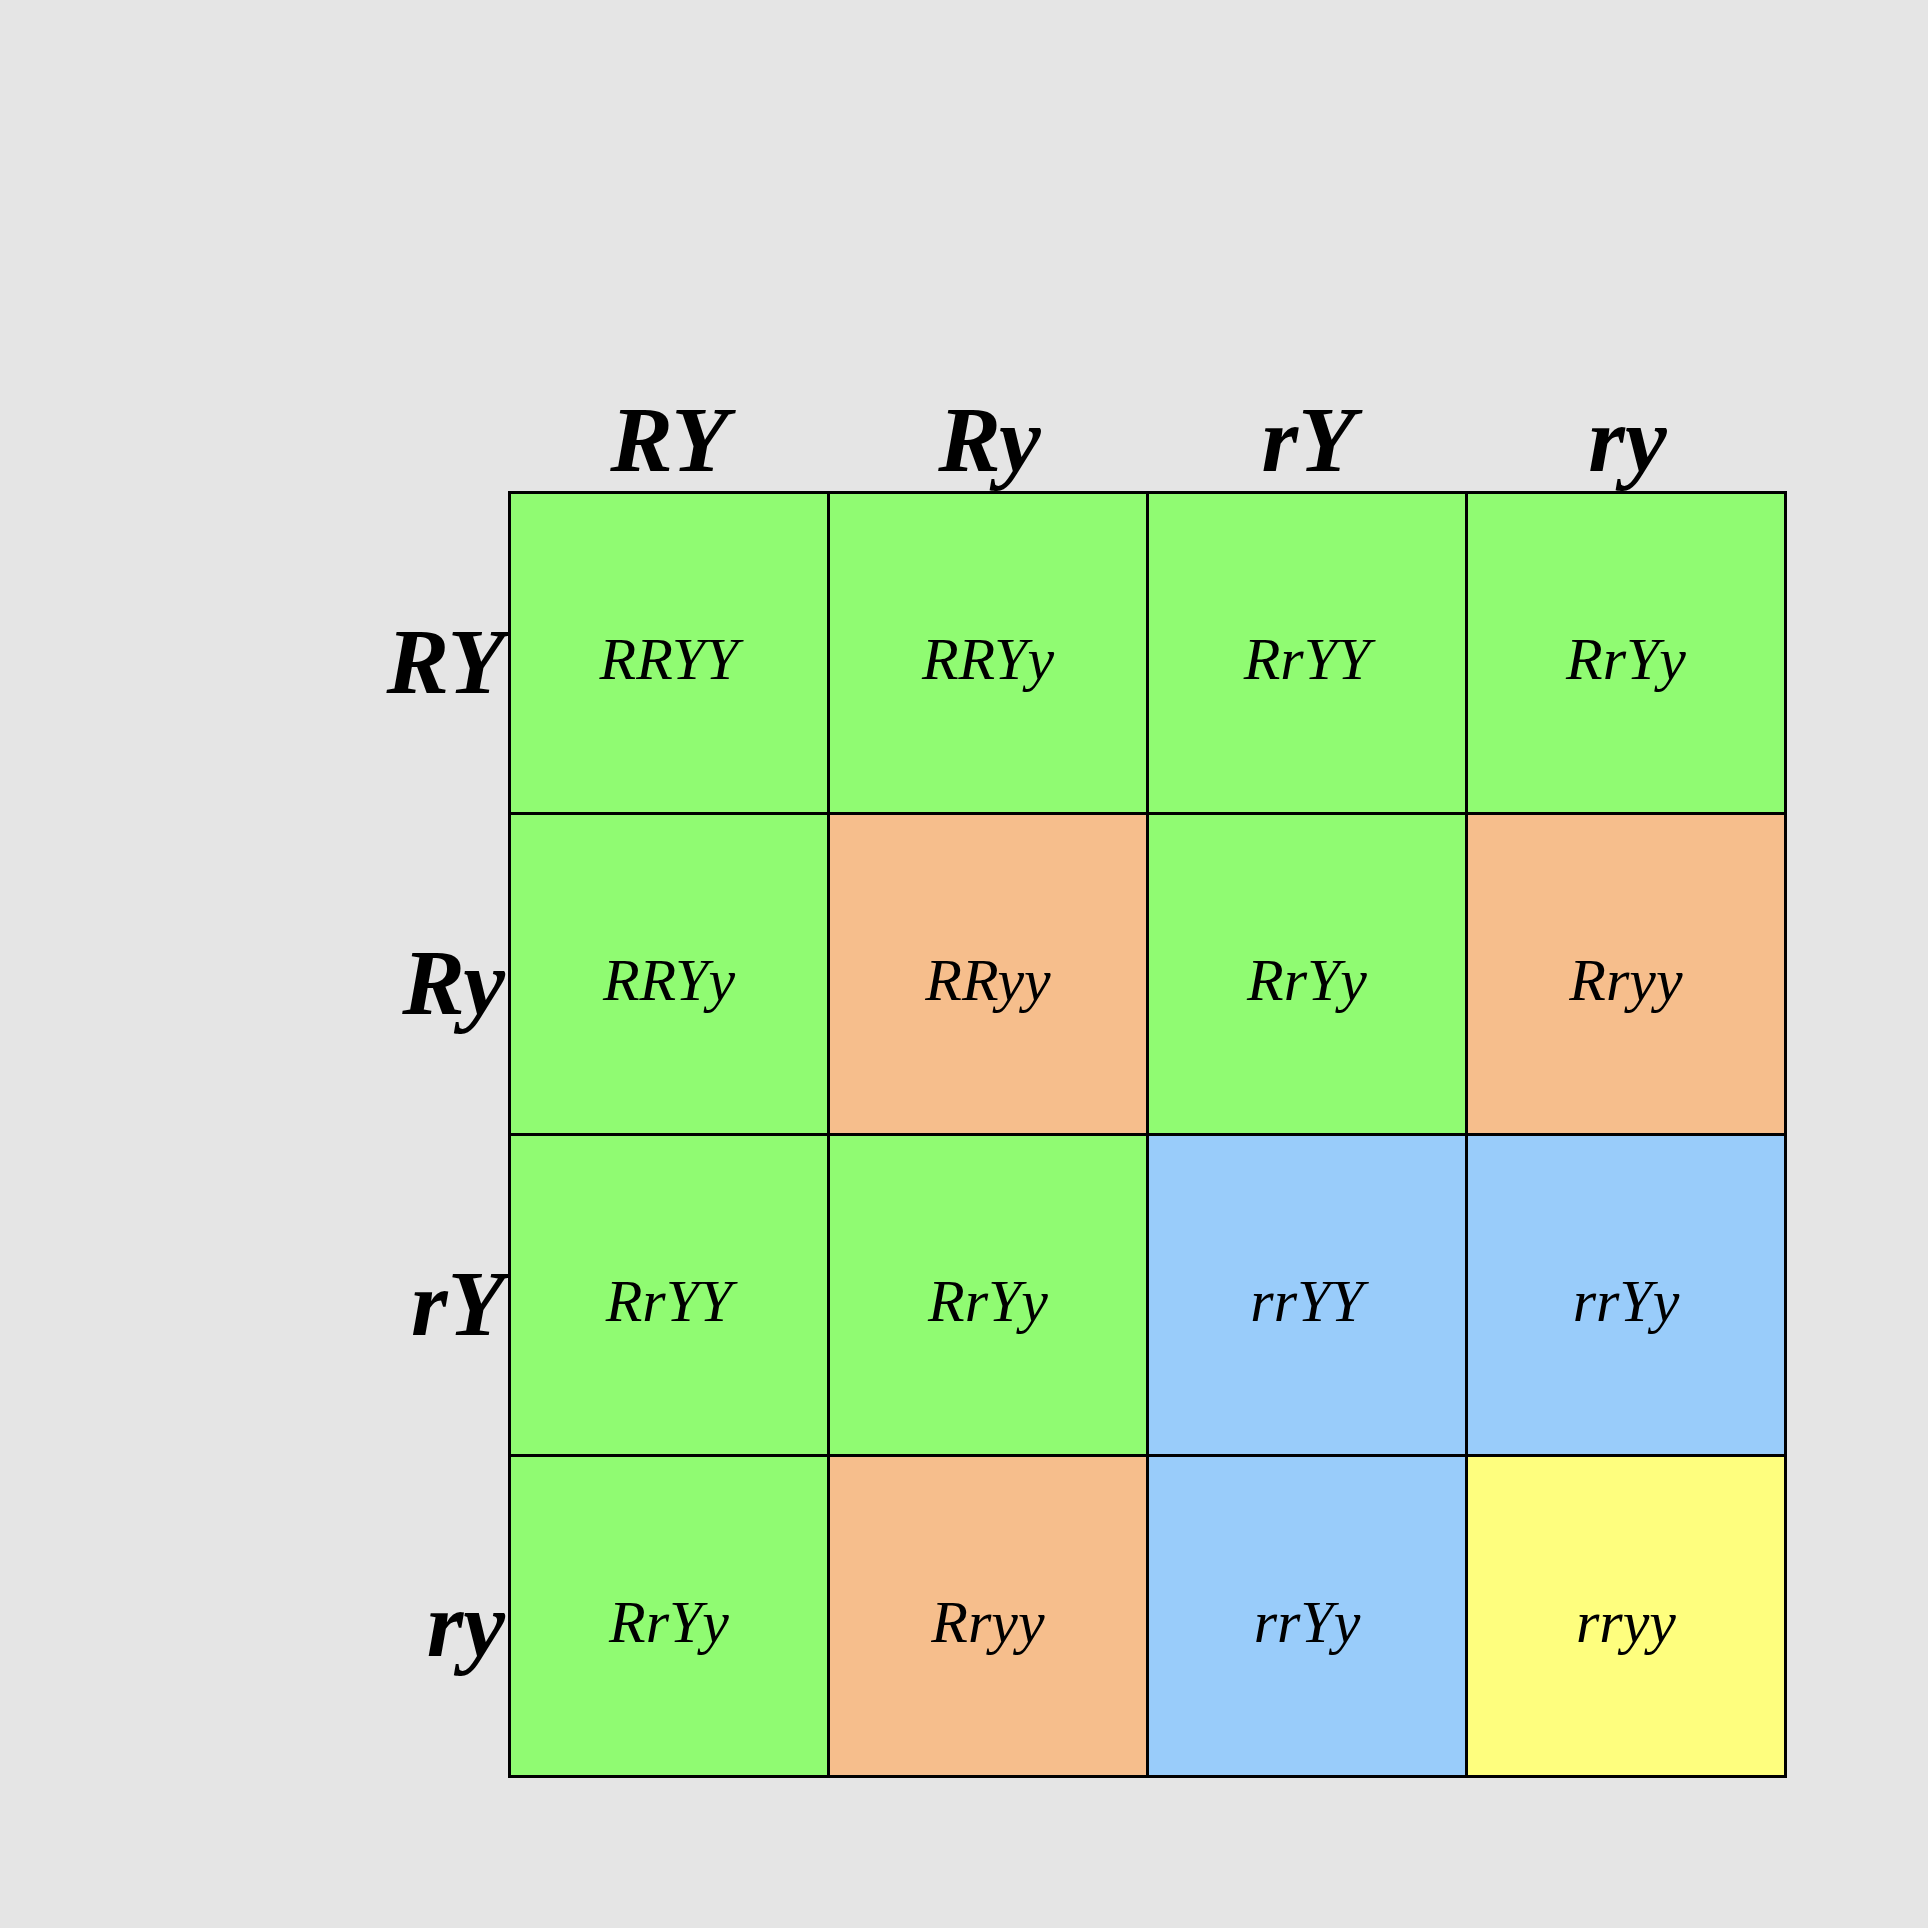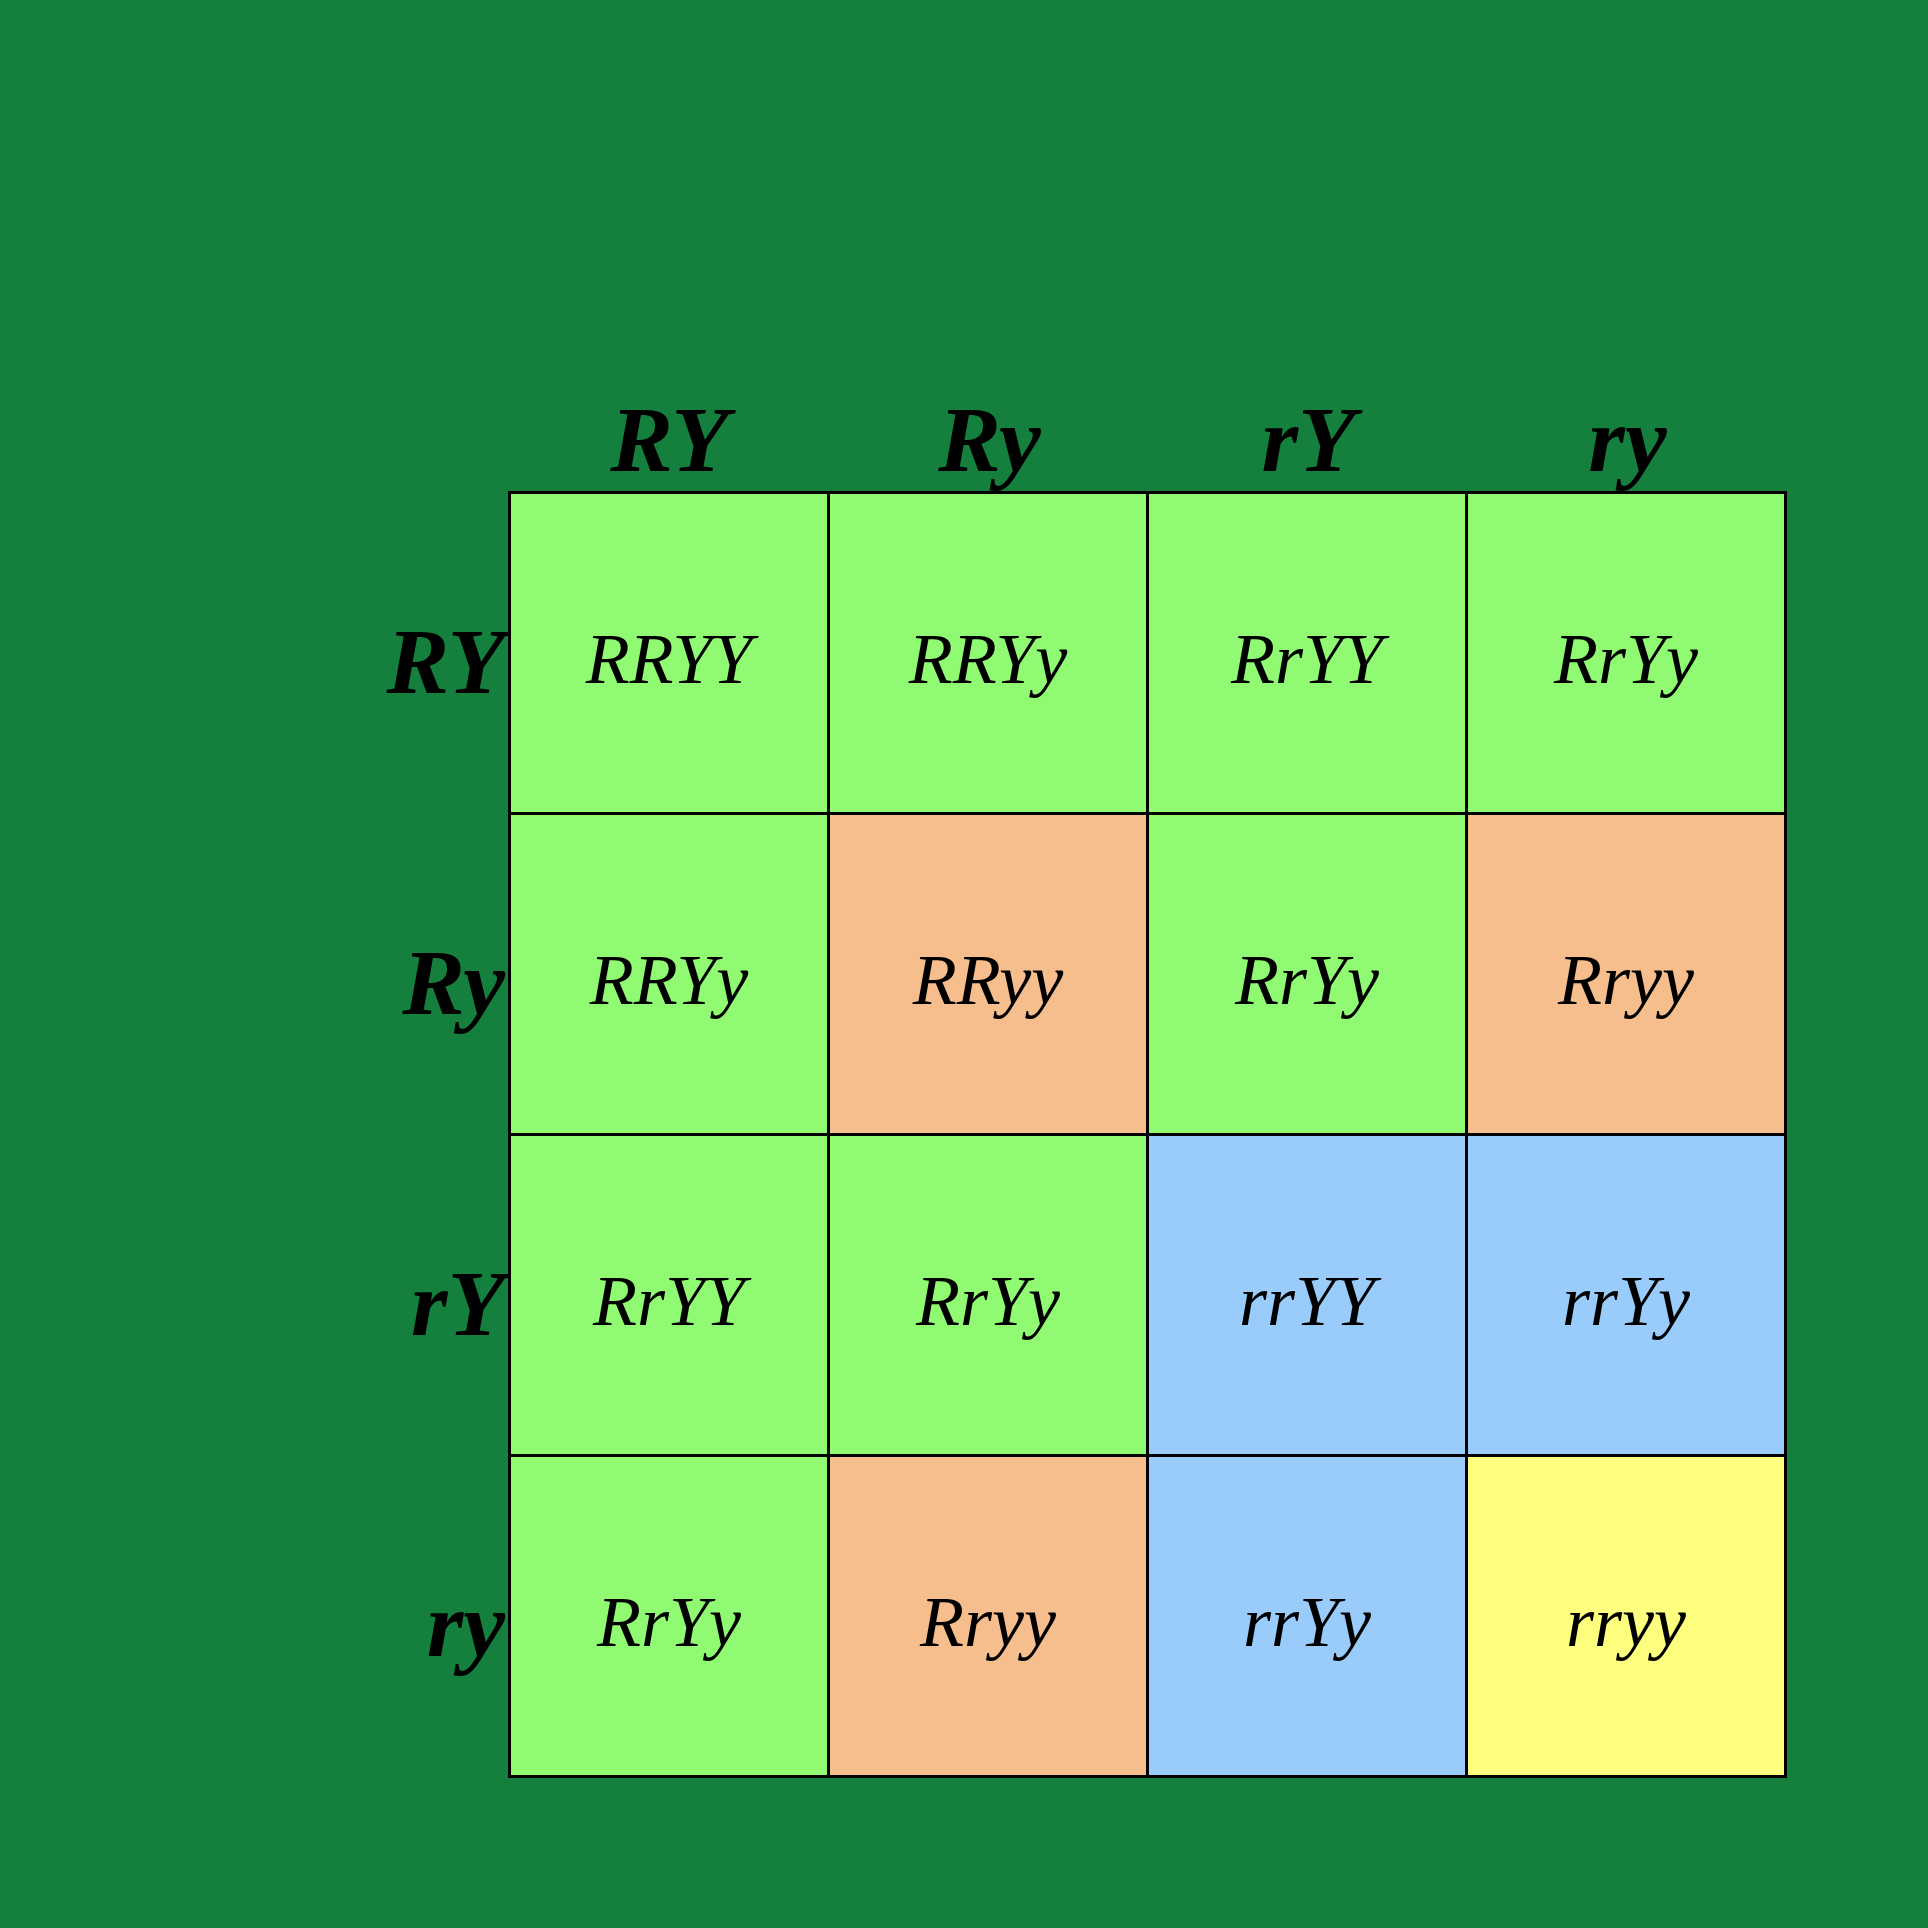--- a/index.html
+++ b/index.html
@@ -5,21 +5,21 @@
 <style>
   html, body {
     margin: 0;
     padding: 0;
     background: #ffffff;
   }
   #page {
     position: relative;
     width: 1928px;
     height: 1928px;
-    background: #15803d;
+    background: #e5e5e5;
     font-family: "Liberation Serif", serif;
     color: #000000;
     overflow: hidden;
   }
 
   
   .col-header {
     position: absolute;
     top: 392px;
     width: 319px;
@@ -64,21 +64,21 @@
   table.punnett td {
     box-sizing: border-box;
     width: 319px;
     height: 321px;
     border: 3.8px solid #000000;
     padding: 11.3px 0 0 0;
     text-align: center;
     vertical-align: middle;
     font-style: italic;
     font-weight: 400;
-    font-size: 72px;
+    font-size: 60px;
     line-height: 94px;
     white-space: nowrap;
   }
 </style>
 </head>
 <body>
 
 <div id="page">
 
   <div id="col-h1" class="col-header">RY</div>

